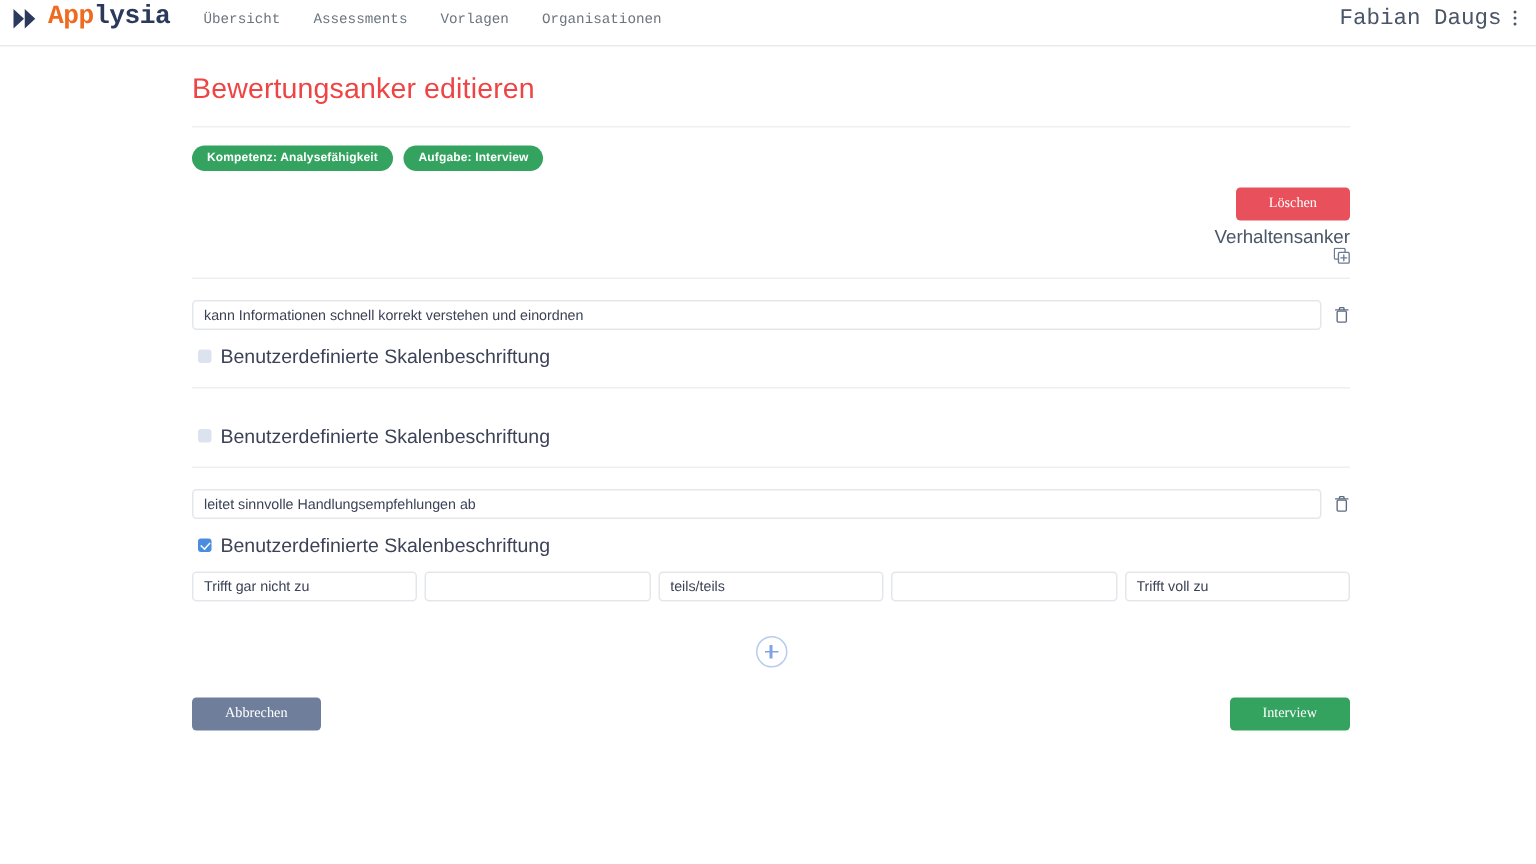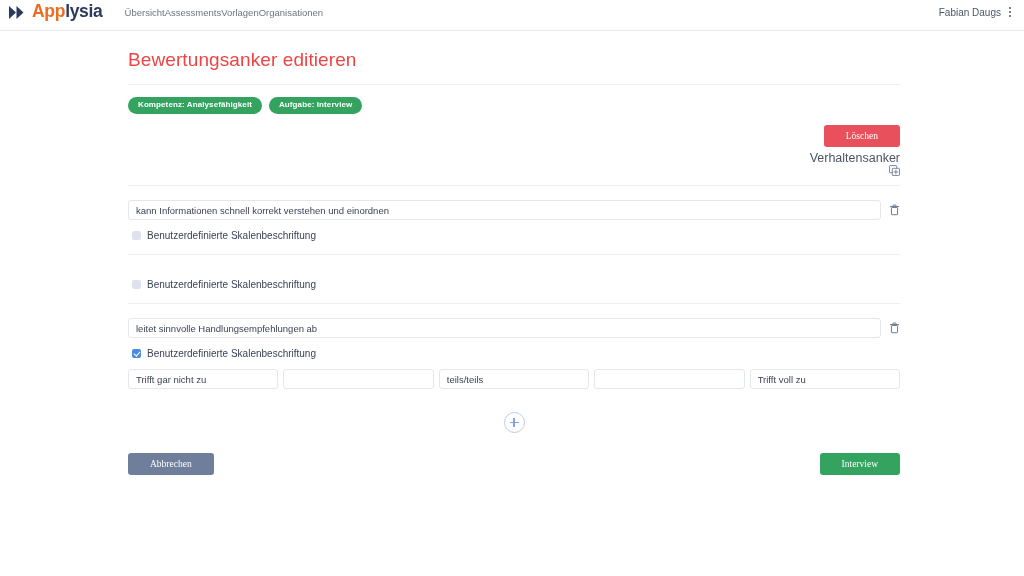--- a/index.html
+++ b/index.html
@@ -15,20 +15,21 @@
 
   
   .topbar {
     height: 31px;
     width: 100%;
     background: #ffffff;
     border-bottom: 1px solid #e9ecef;
     display: flex;
     align-items: center;
     padding: 0 12px 6px 8px;
+    font-family: Liberation Mono, monospace;
   }
   .brand {
     display: flex;
     align-items: center;
     gap: 5px;
     margin-right: 22px;
     cursor: pointer;
   }
   .brand-chevrons {
     display: flex;
@@ -41,37 +42,38 @@
     letter-spacing: -0.3px;
     line-height: 1;
     white-space: nowrap;
   }
   .brand-text .b-app { color: #ee6b1f; }
   .brand-text .b-lysia { color: #2b3a5c; }
 
   .navlinks {
     display: flex;
     align-items: center;
+    gap: 22px;
   }
   .navlink {
     font-size: 9.5px;
     color: #6c757d;
     text-decoration: none;
     white-space: nowrap;
     cursor: pointer;
   }
 
   .topbar-right {
     margin-left: auto;
     display: flex;
     align-items: center;
     gap: 7px;
   }
   .username {
-    font-size: 10px;
+    font-size: 15px;
     color: #4a5568;
     white-space: nowrap;
   }
   .kebab {
     display: flex;
     flex-direction: column;
     gap: 2px;
     align-items: center;
     cursor: pointer;
     padding: 2px 1px;
@@ -215,21 +217,21 @@
     position: absolute;
     left: 2.8px;
     top: 1px;
     width: 2.5px;
     height: 5px;
     border: solid #ffffff;
     border-width: 0 1.4px 1.4px 0;
     transform: rotate(42deg);
   }
   .check-label {
-    font-size: 10px;
+    font-size: 13px;
     color: #3c4257;
     cursor: pointer;
     white-space: nowrap;
   }
 
   
   .scale-row {
     display: flex;
     gap: 5px;
     margin-top: 10px;

